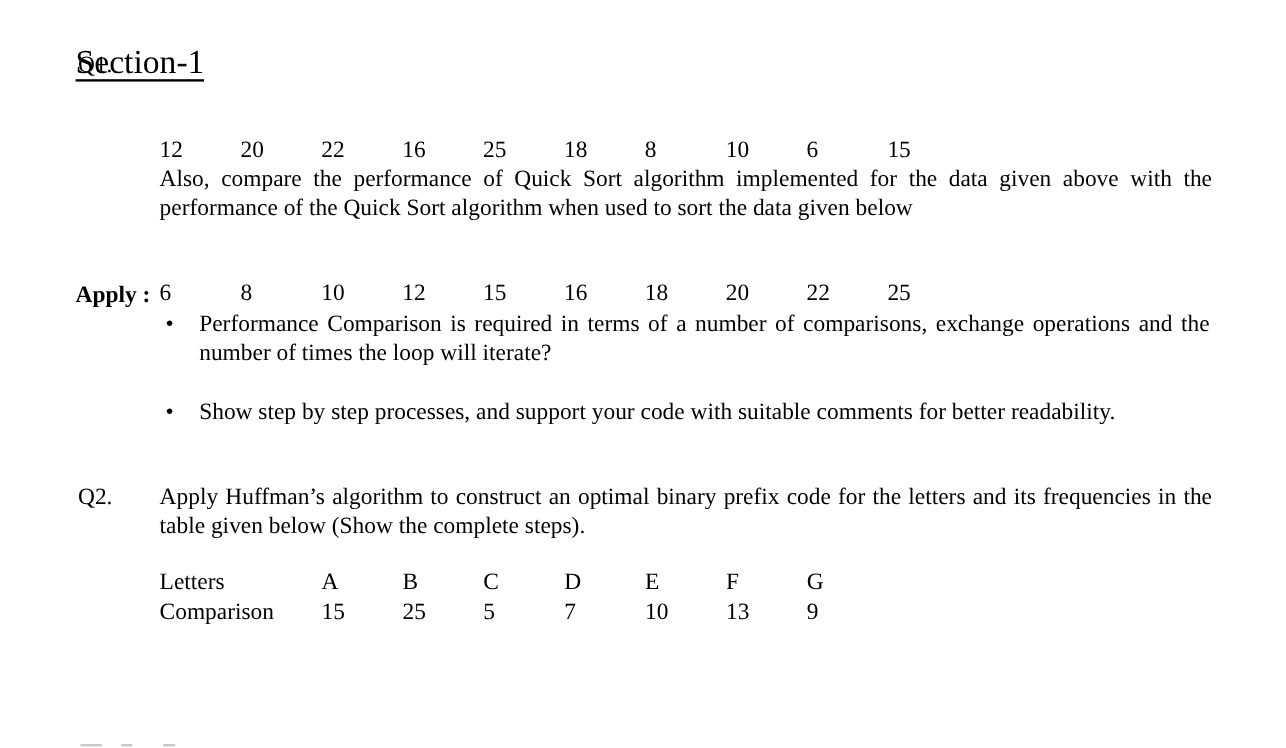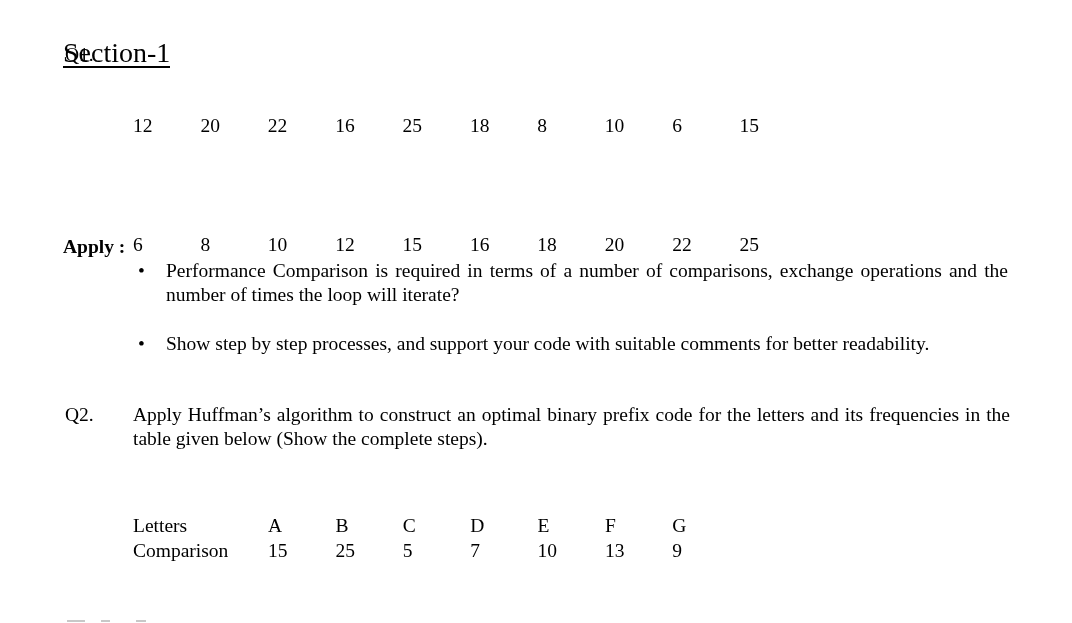--- a/index.html
+++ b/index.html
@@ -56,21 +56,20 @@
     flex:none;
   }
   .bullet .btext{
     width:842px;
     text-align:justify;
   }
   .tblrow{
     left:133px;
     white-space:nowrap;
     line-height:25px;
-    margin-top:40px;
   }
   .tblrow .lbl{
     display:inline-block;
     width:135px;
   }
   .tblrow .cell{
     display:inline-block;
     width:67.4px;
   }
   .frag{
@@ -88,20 +87,21 @@
   <div class="abs section-title">
     <span>Section-1</span>
   </div>
 
   <div class="abs qlabel" style="top:43px">Q1.</div>
 
   <div class="abs numrow" style="top:90px">
     <span class="num">12</span><span class="num">20</span><span class="num">22</span><span class="num">16</span><span class="num">25</span><span class="num">18</span><span class="num">8</span><span class="num">10</span><span class="num">6</span><span class="num">15</span>
   </div>
 
+  <div class="abs para" style="top:138px">Also, compare the performance of Quick Sort algorithm implemented for the data given above with the performance of the Quick Sort algorithm when used to sort the data given below</div>
 
   <div class="abs numrow" style="top:209px">
     <span class="num">6</span><span class="num">8</span><span class="num">10</span><span class="num">12</span><span class="num">15</span><span class="num">16</span><span class="num">18</span><span class="num">20</span><span class="num">22</span><span class="num">25</span>
   </div>
 
   <div class="abs note-label" style="top:235px">Apply :</div>
 
   <div class="abs bullet" style="top:259px">
     <span class="dot">•</span>
     <span class="btext">Performance Comparison is required in terms of a number of comparisons, exchange operations and the number of times the loop will iterate?</span>

